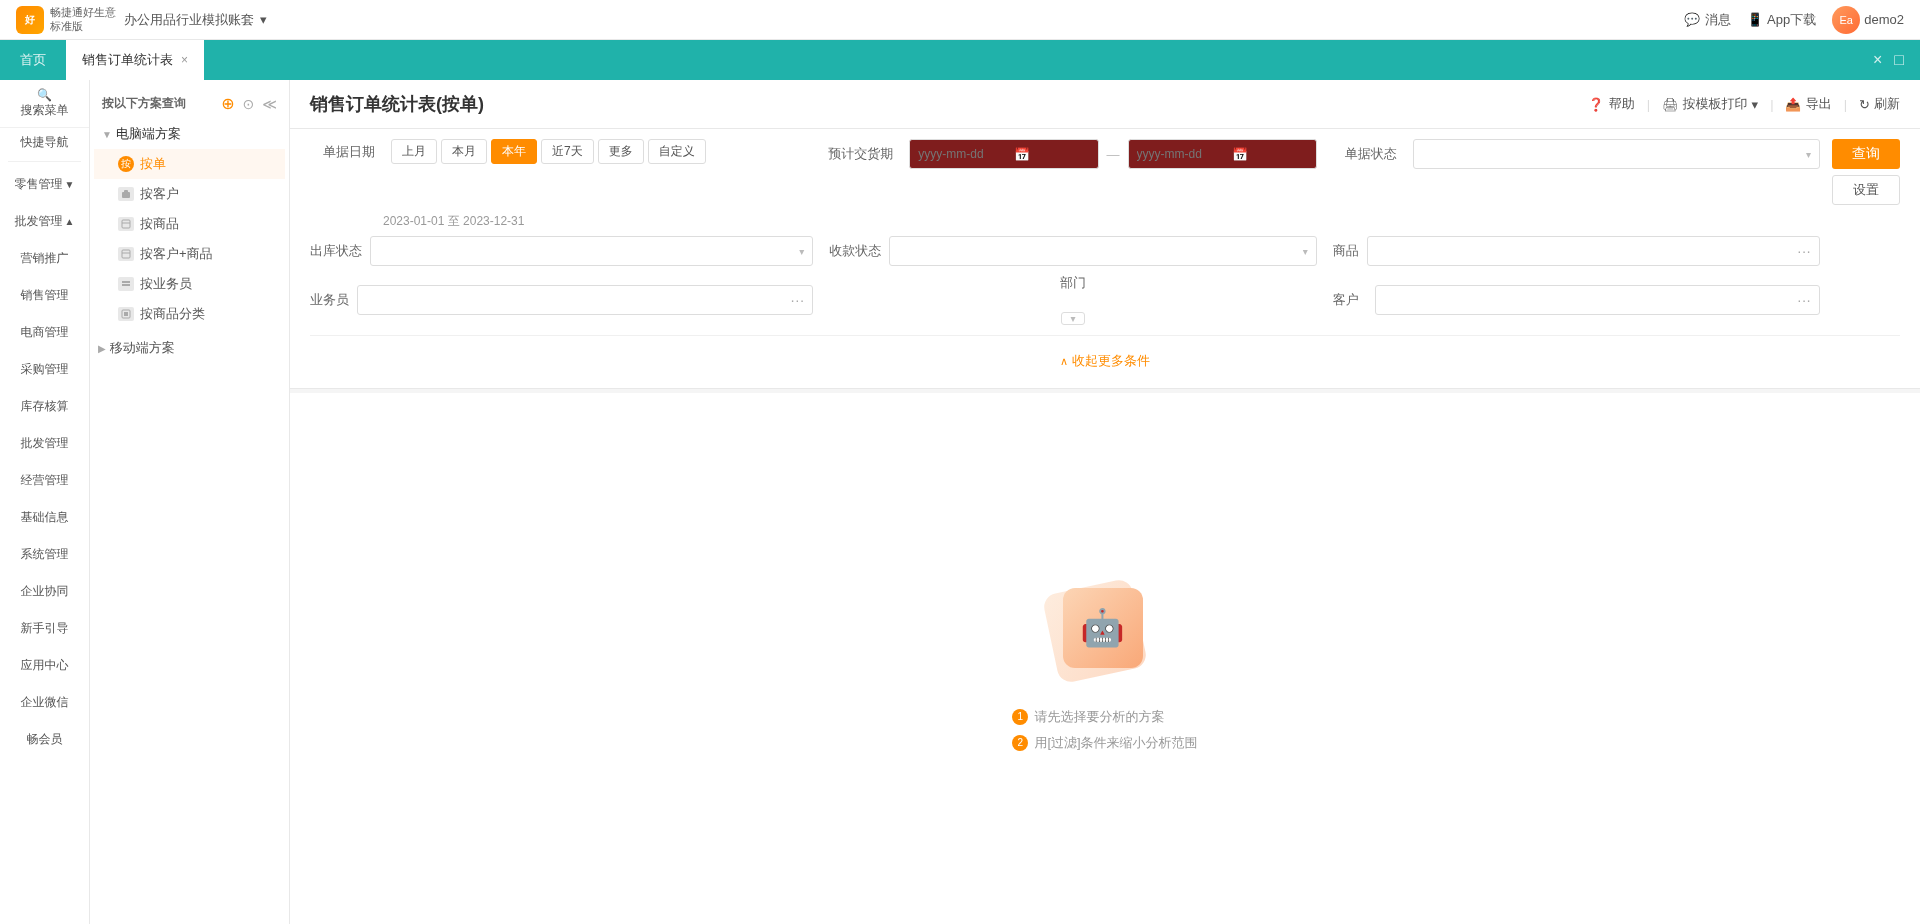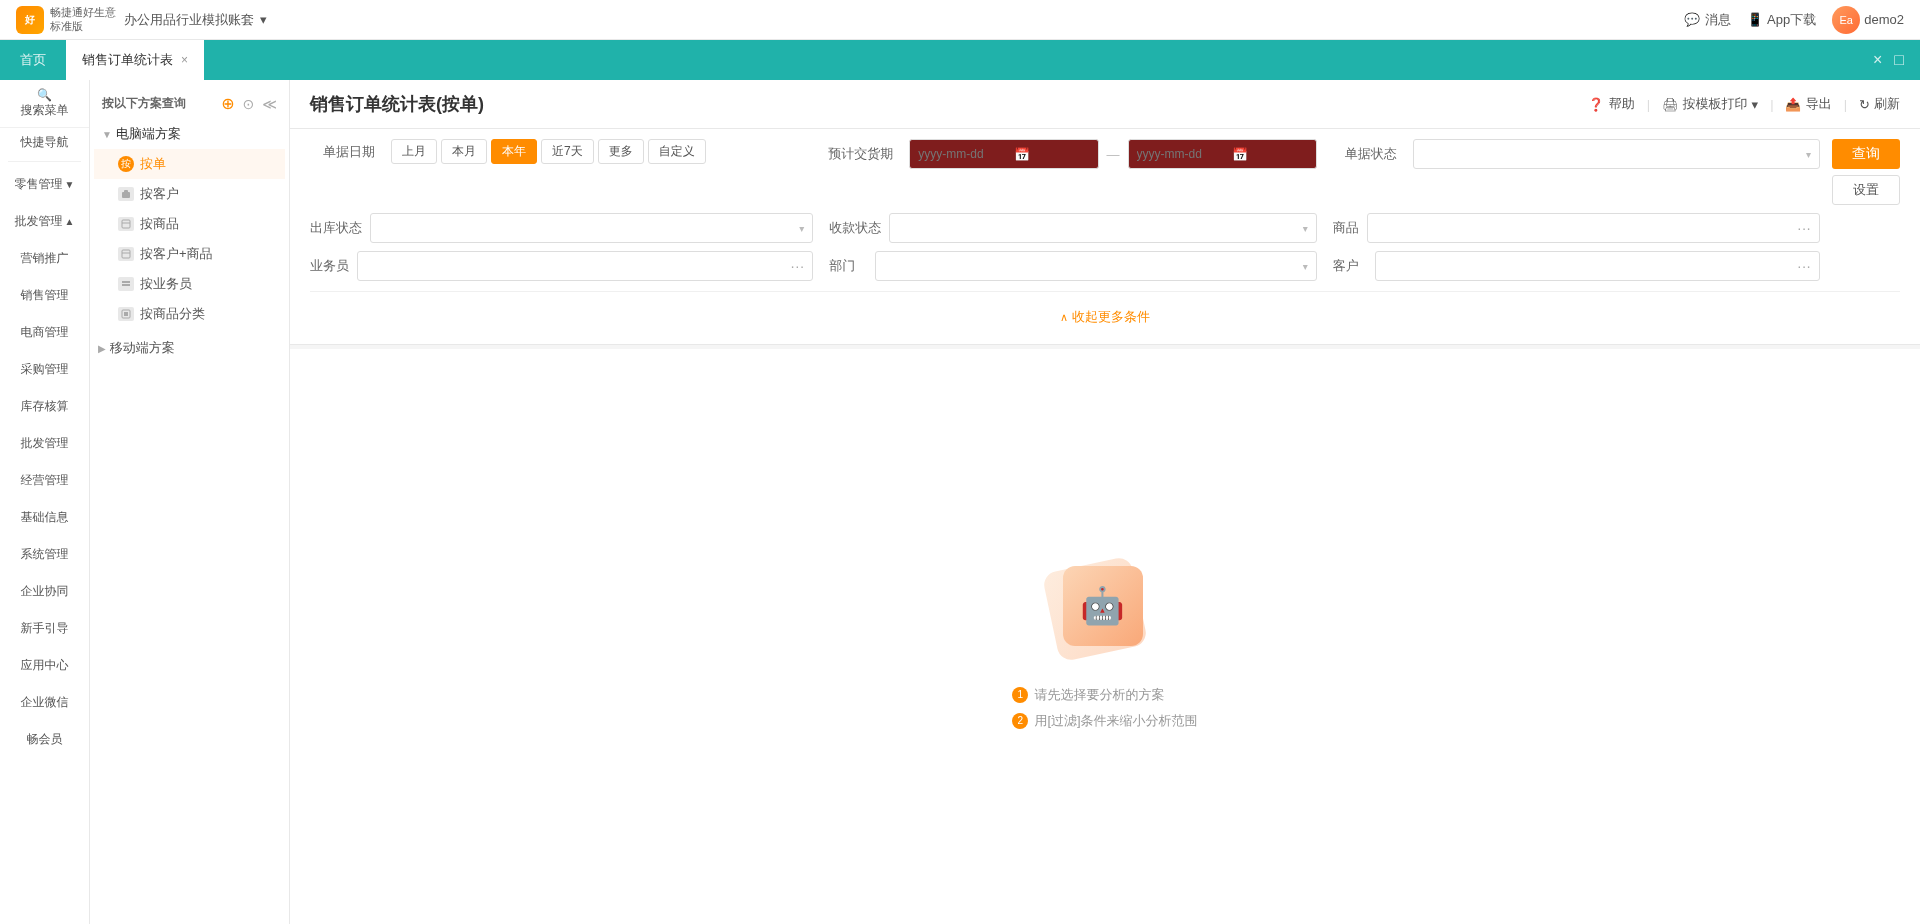--- a/index.html
+++ b/index.html
@@ -335,20 +335,24 @@
               <span class="filter-select-placeholder"></span>
               <span class="select-arrow">▾</span>
             </div>
           </div>
           <div style="margin-left:12px; display:flex; flex-direction:column; gap:6px; flex-shrink:0;">
             <button class="query-btn">查询</button>
             <button class="set-btn">设置</button>
           </div>
         </div>
 
+        <div style="margin-bottom: 6px; display:flex; align-items:center; gap:8px;">
+          <span style="width:65px; flex-shrink:0;"></span>
+          <span style="font-size:12px; color:#999;">2023-01-01 至 2023-12-31</span>
+        </div>
 
         <div style="display:grid; grid-template-columns: 1fr 1fr 1fr; gap:0; margin-bottom: 8px; padding-right: 80px;">
           <div style="display:flex; align-items:center; gap:8px;">
             <span style="font-size:13px;color:#666;white-space:nowrap;flex-shrink:0;">出库状态</span>
             <div class="select-wrapper" style="flex:1;">
               <span class="filter-select-placeholder"></span>
               <span class="select-arrow">▾</span>
             </div>
           </div>
           <div style="display:flex; align-items:center; gap:8px; padding-left:16px;">
@@ -366,21 +370,21 @@
           </div>
         </div>
 
         <div style="display:grid; grid-template-columns: 1fr 1fr 1fr; gap:0; padding-right: 80px;">
           <div style="display:flex; align-items:center; gap:8px;">
             <span style="font-size:13px;color:#666;white-space:nowrap;flex-shrink:0;">业务员</span>
             <div style="flex:1; height:30px; border:1px solid #ddd; border-radius:3px; display:flex; align-items:center; justify-content:flex-end; padding:0 8px;">
               <span style="color:#aaa;font-size:14px;">···</span>
             </div>
           </div>
-          <div style="display:flex; align-items:center; gap:20px; padding-left:16px;">
+          <div style="display:flex; align-items:center; gap:20px; padding-left:16px;flex-direction:column;">
             <span style="font-size:13px;color:#666;white-space:nowrap;flex-shrink:0;">部门</span>
             <div class="select-wrapper" style="flex:1;">
               <span class="filter-select-placeholder"></span>
               <span class="select-arrow">▾</span>
             </div>
           </div>
           <div style="display:flex; align-items:center; gap:16px; padding-left:16px;">
             <span style="font-size:13px;color:#666;white-space:nowrap;flex-shrink:0;">客户</span>
             <div style="flex:1; height:30px; border:1px solid #ddd; border-radius:3px; display:flex; align-items:center; justify-content:flex-end; padding:0 8px;">
               <span style="color:#aaa;font-size:14px;">···</span>

